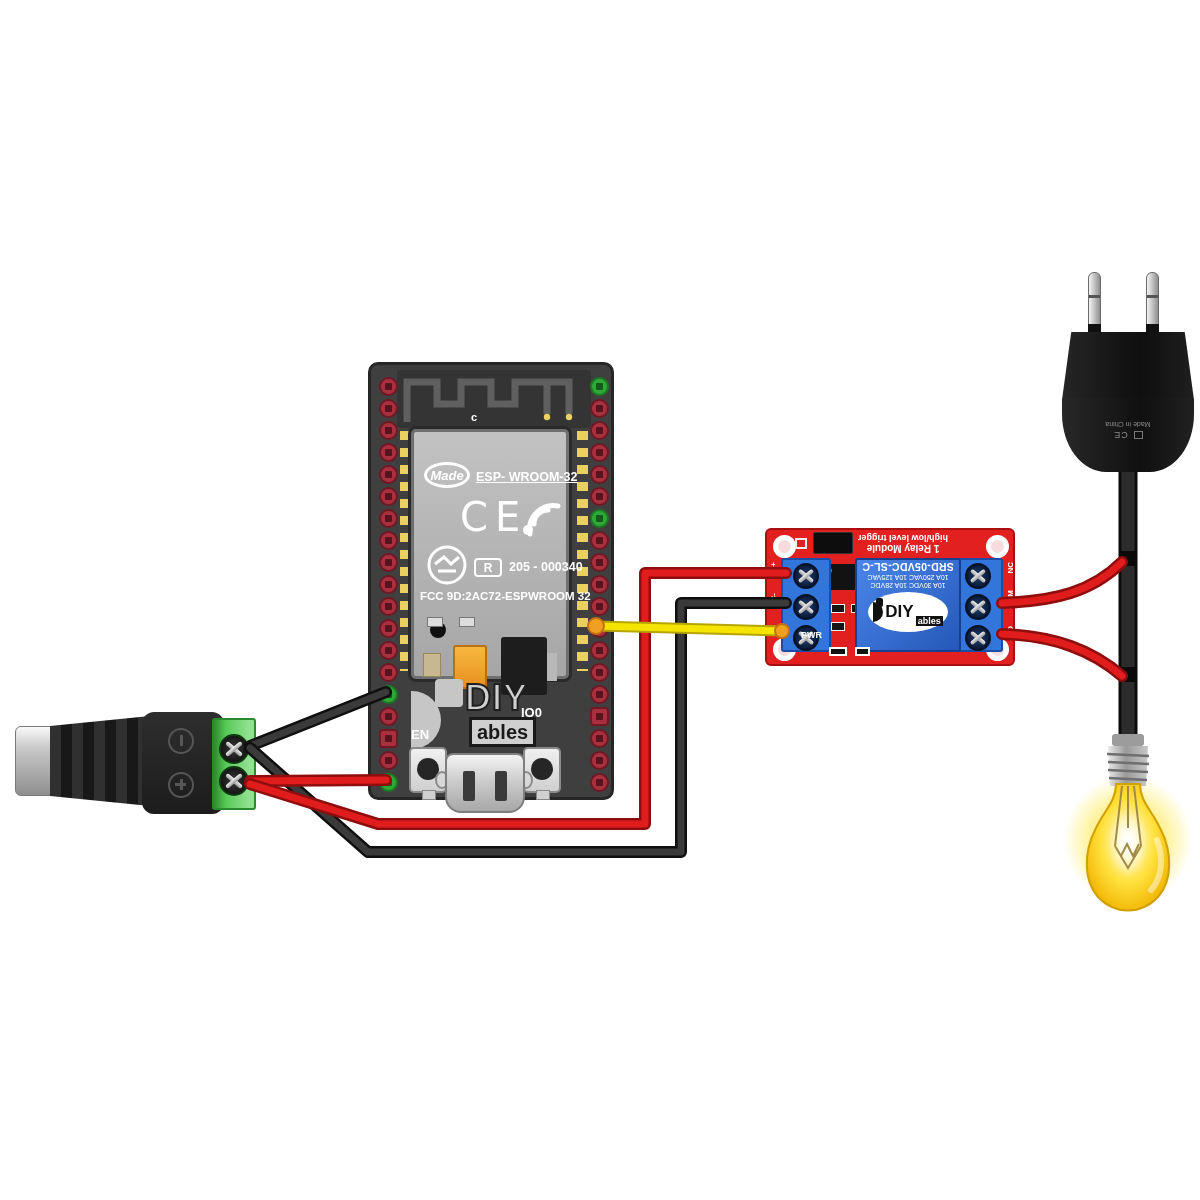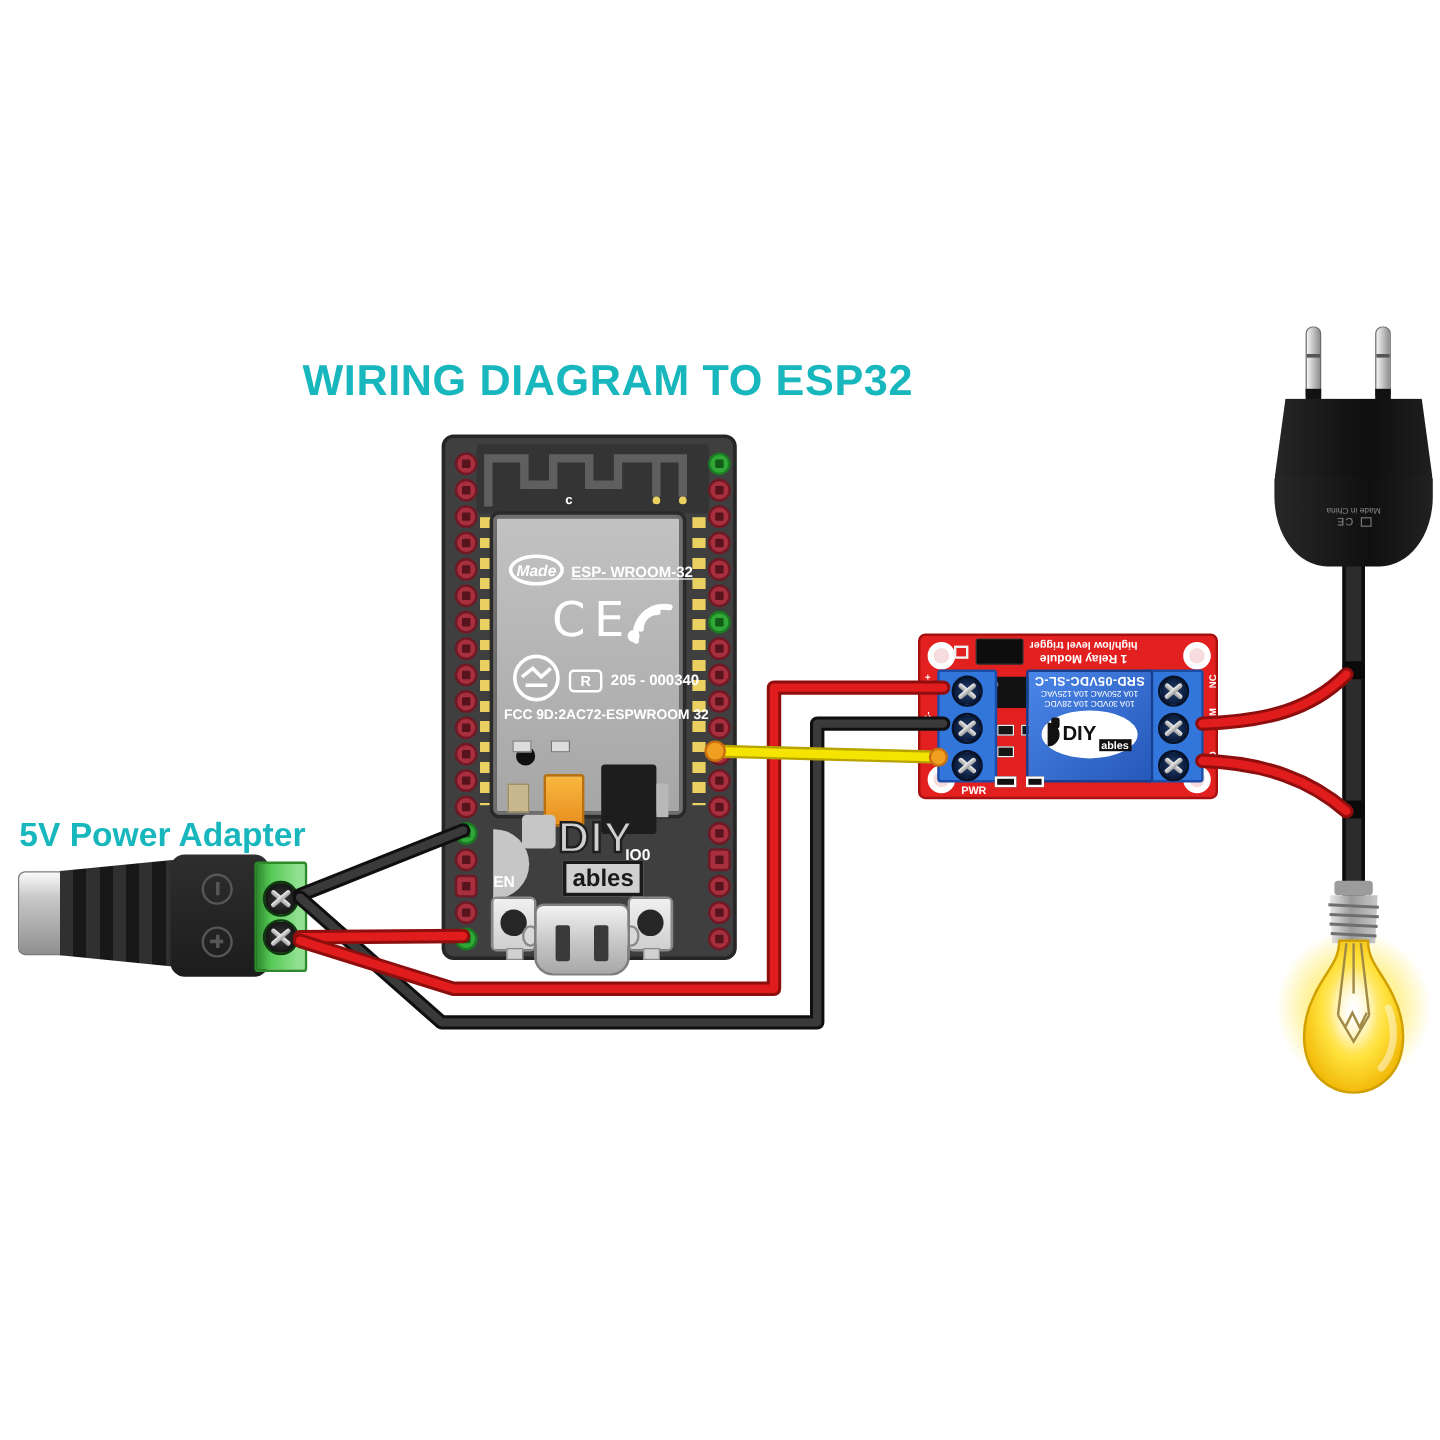--- a/index.html
+++ b/index.html
@@ -98,21 +98,21 @@
         justify-content:center;gap:2px;color:#111;}
   .oval .glyph{width:10px;height:20px;background:#111;border-radius:0 10px 10px 0;}
   .oval .d2{width:7px;height:9px;background:#111;border-radius:2px;margin-left:-9px;margin-top:-20px;}
   .oval .diy{font-size:17px;font-weight:bold;}
   .oval .ab{background:#111;color:#fff;font-size:9px;font-weight:bold;padding:0 2px;align-self:flex-end;margin-bottom:6px;}
   .jumper{position:absolute;left:46px;top:2px;width:38px;height:20px;background:#0d0d0d;border:1px solid #333;border-radius:2px;}
   .ibox{position:absolute;left:28px;top:8px;width:12px;height:11px;border:2px solid #eee;box-sizing:border-box;}
   .opto{position:absolute;left:56px;top:34px;width:44px;height:26px;background:#121212;border-radius:2px;}
   .opto::after{content:'';position:absolute;left:4px;top:4px;width:5px;height:5px;border-radius:50%;background:#777;}
   .rsmd{position:absolute;width:12px;height:7px;background:#151515;border:1px solid #f2f2f2;}
-  .pwr{position:absolute;left:34px;top:124px;color:#fff;font-size:9px;font-weight:bold;}
+  .pwr{position:absolute;left:34px;top:100px;color:#fff;font-size:9px;font-weight:bold;}
   .pwrbox{position:absolute;top:117px;height:9px;border:2px solid #fff;background:#111;box-sizing:border-box;}
 
   
   .plug{position:absolute;left:1062px;top:272px;width:132px;height:200px;z-index:25;}
   .prong{position:absolute;top:0;width:13px;height:58px;background:linear-gradient(90deg,#f4f4f4,#8f8f8f);
          border-radius:6px 6px 0 0;border:1px solid #6a6a6a;box-sizing:border-box;}
   .prong::after{content:'';position:absolute;left:0;top:22px;width:100%;height:3px;background:#555;}
   .prong.p1{left:26px;} .prong.p2{left:84px;}
   .prong-base{position:absolute;top:52px;width:13px;height:14px;background:#111;}
   .prong-base.p1{left:26px;} .prong-base.p2{left:84px;}
@@ -149,21 +149,20 @@
 
   
   .wires{position:absolute;left:0;top:0;z-index:20;pointer-events:none;}
   .bulb{position:absolute;left:1040px;top:690px;z-index:25;}
 </style>
 </head>
 <body>
 
 <div class="canvas">
 
-  <div class="main-title">WIRING DIAGRAM TO ESP32</div>
 
   <div class="esp32">
     <div class="antenna-zone"></div>
     <svg class="antenna-svg" width="194" height="58" viewBox="0 0 194 58">
       <path d="M10,52 L10,12 L40,12 L40,34 L64,34 L64,12 L94,12 L94,34 L118,34 L118,12 L150,12 L150,44 M150,12 L172,12 L172,44" fill="none" stroke="#5f5f5f" stroke-width="7"></path>
       <circle cx="150" cy="47" r="3.2" fill="#ead060"></circle>
         <circle cx="172" cy="47" r="3.2" fill="#ead060"></circle>
     </svg>
     <div class="ant-label">c</div>
 
@@ -337,21 +336,20 @@
     <div class="plug-bot"></div>
     <div class="plug-marks">
       <div class="row">
         <div class="cbox"></div>
         <span class="ce">CE</span>
       </div>
       <div class="made">Made in China</div>
     </div>
   </div>
 
-  <div class="adapter-title">5V Power Adapter</div>
   <div class="jack-tip"></div>
   <div class="jack-cone"></div>
   <div class="jack-box">
     <div class="sym minus">
         <div class="vbar"></div>
       </div>
     <div class="sym plus">
         <div class="vbar"></div>
         <div class="hbar"></div>
       </div>

